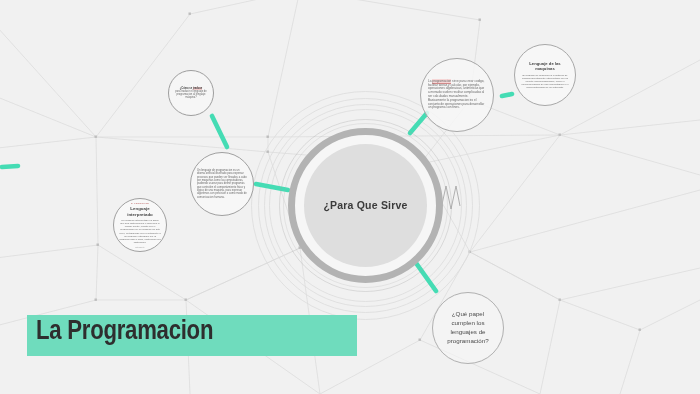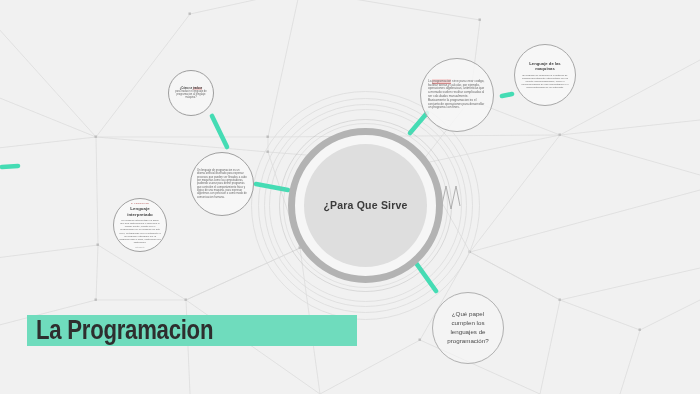--- a/index.html
+++ b/index.html
@@ -136,23 +136,23 @@
   #n6{
     left:432px;top:292px;width:72px;height:72px;
     border:1.6px solid #b0b0b0;
     background:rgba(247,247,247,.6);
     padding:7px;
   }
   #n6 .ttl{font-size:6.2px;font-weight:normal;color:#4a4a4a;line-height:1.45;}
 
   
   #banner{
-    position:absolute;left:27px;top:315px;width:330px;height:31px;
+    position:absolute;left:27px;top:315px;width:330px;height:41px;
     background:#6fdcbd;
-    display:flex;align-items:center;
+    display:flex;
   }
   #banner .btxt{
     margin-left:9px;
     font-family:"Liberation Sans Narrow","Liberation Sans",sans-serif;
     font-weight:bold;
     font-size:27px;
     color:#2e2e2e;
     letter-spacing:-.3px;
     transform:scaleX(.82);
     transform-origin:left center;

